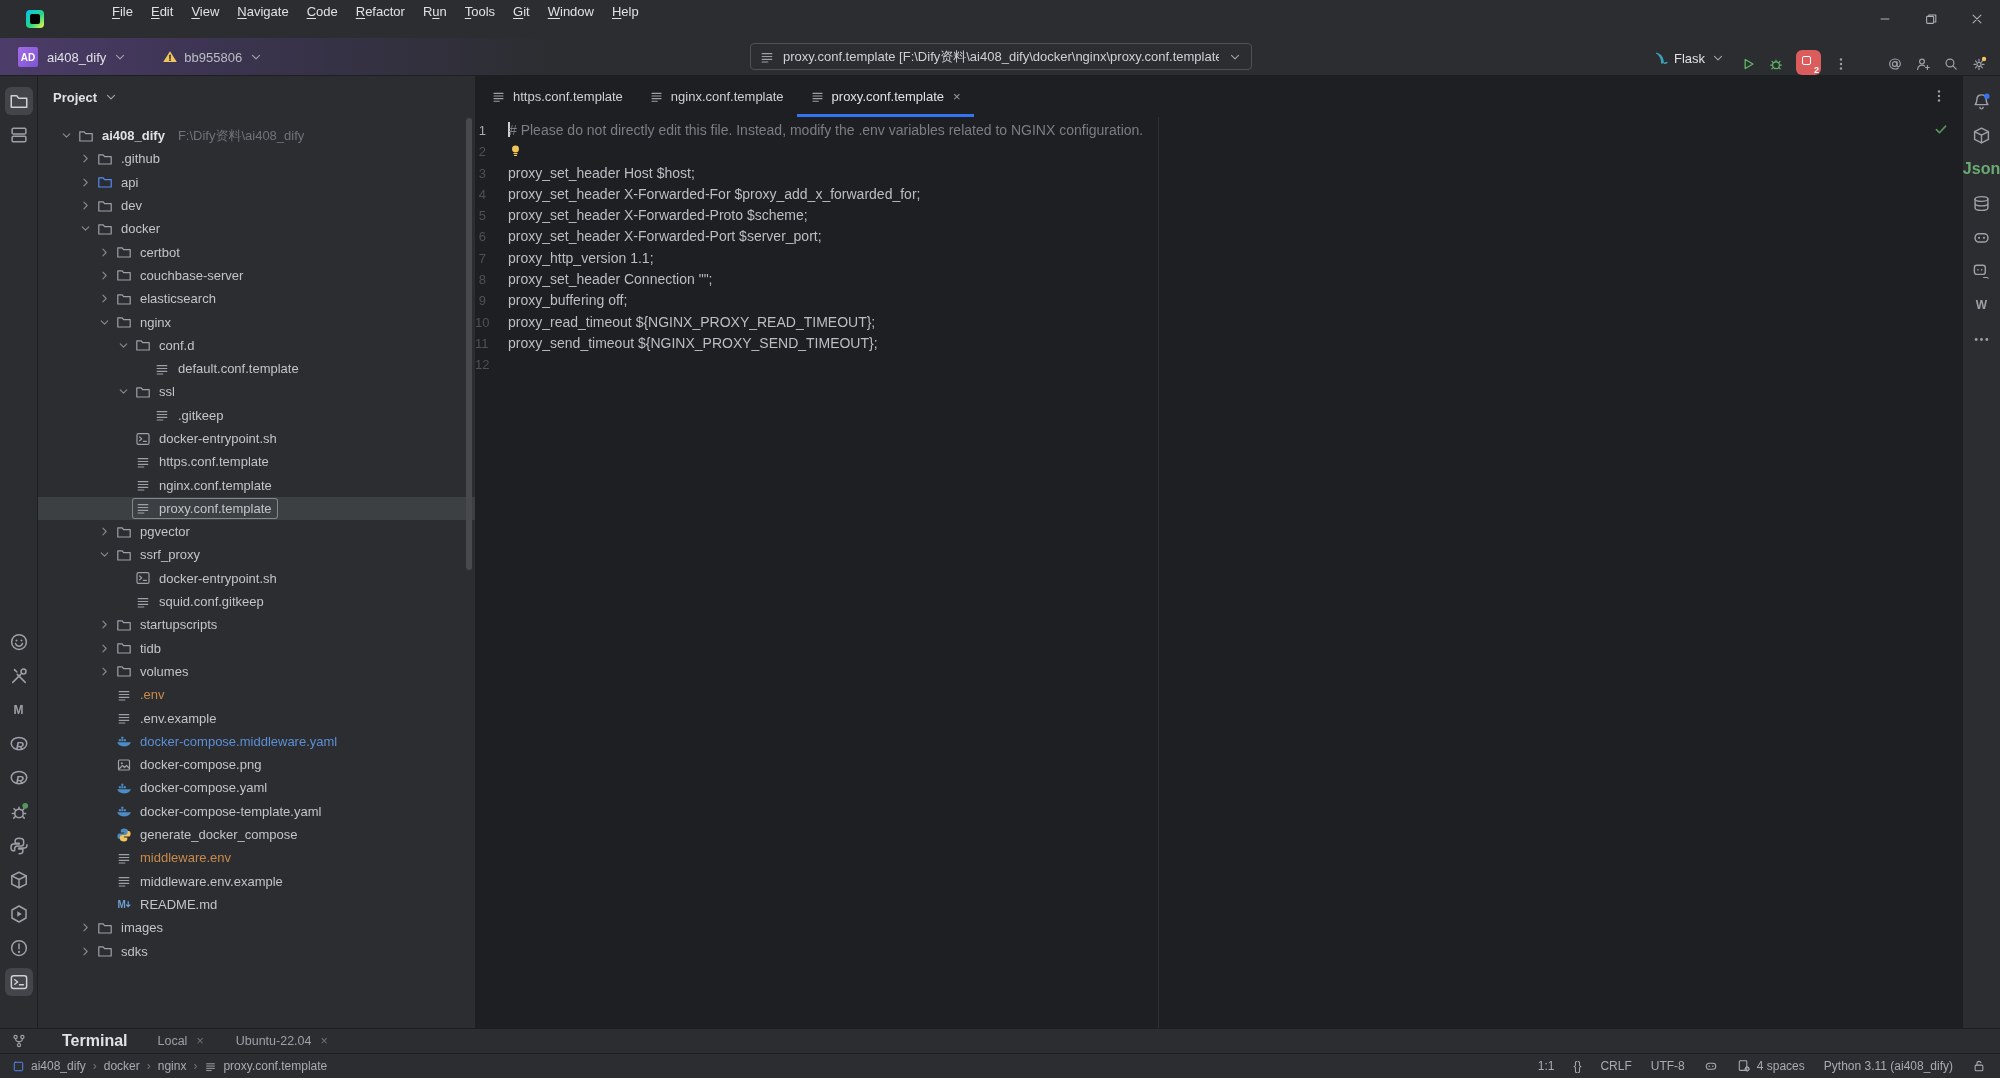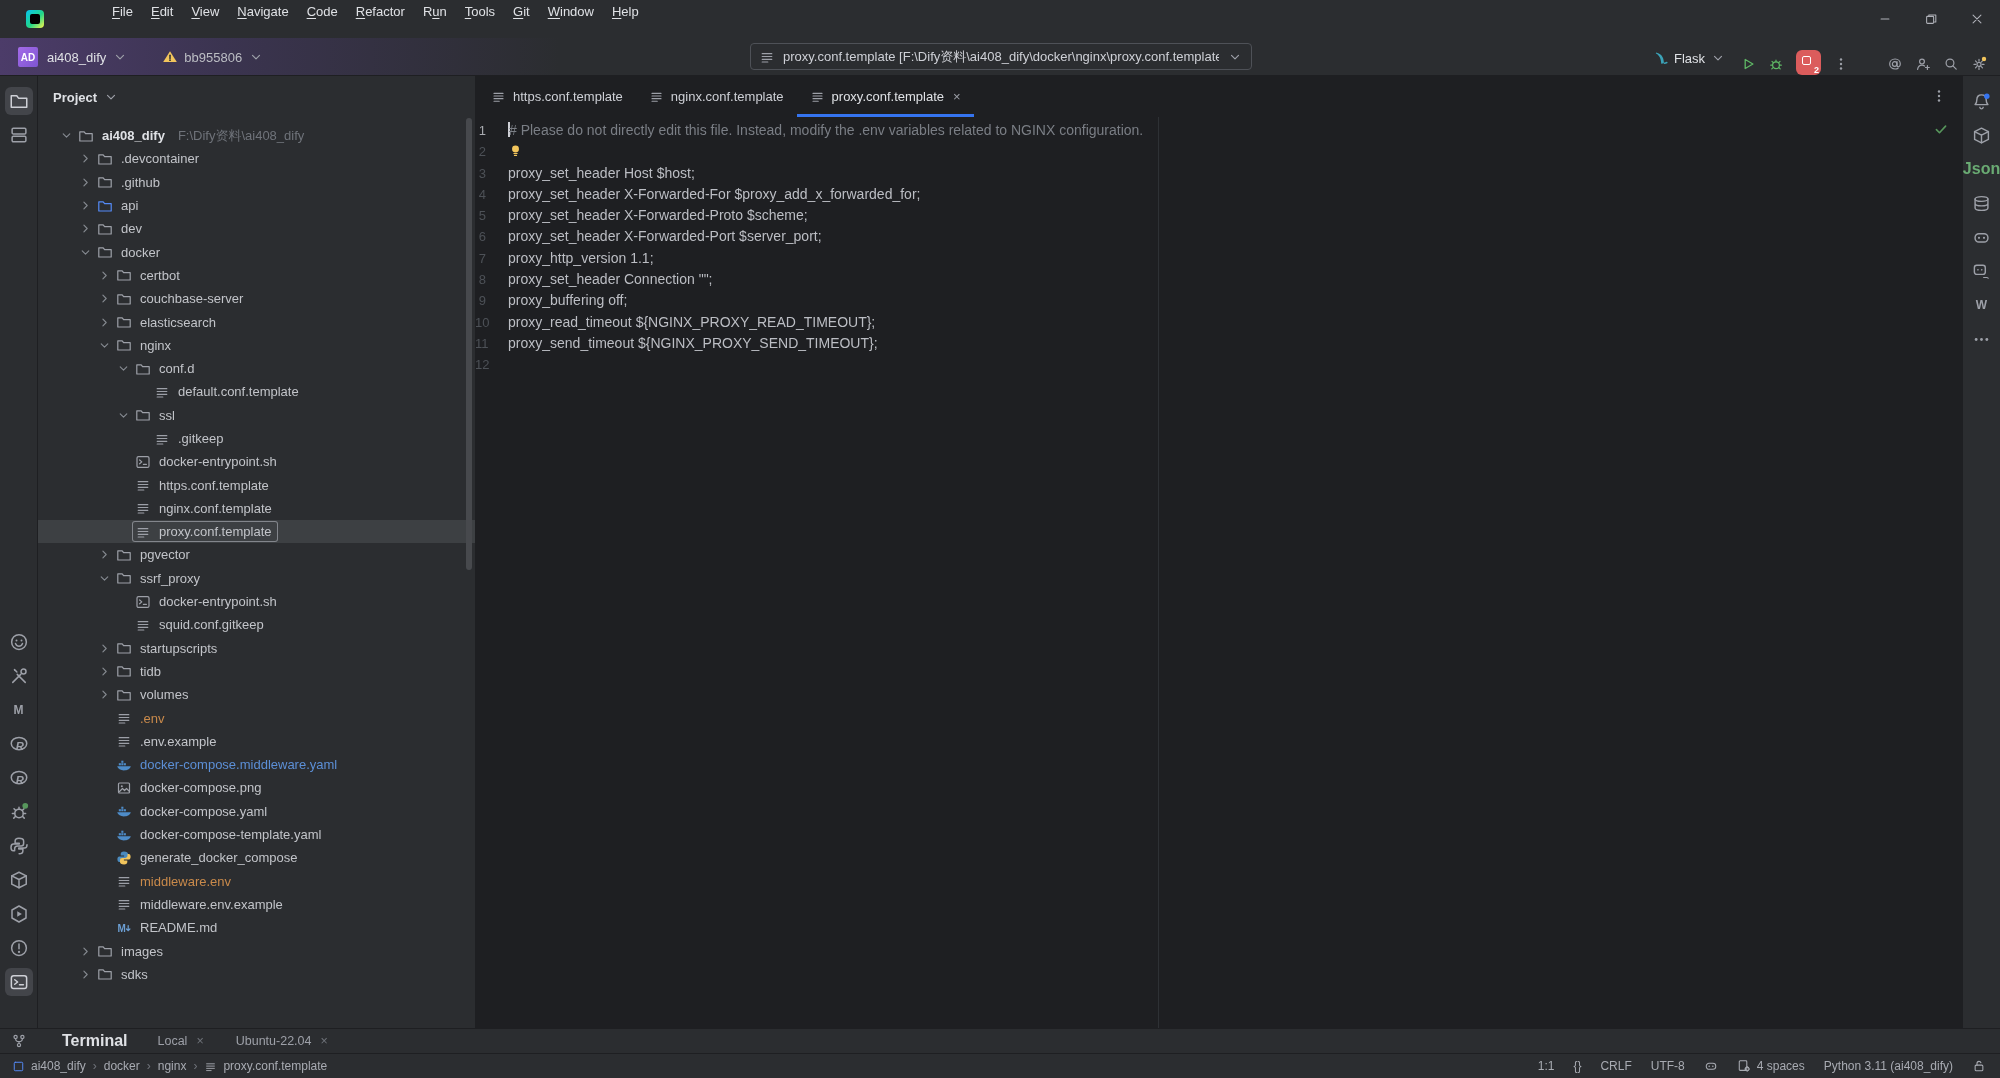--- a/index.html
+++ b/index.html
@@ -358,35 +358,20 @@
             <svg width="15" height="15" viewBox="0 0 16 16" fill="none" stroke="currentColor" stroke-width="1.2" stroke-linecap="round" stroke-linejoin="round">
               <path d="M6.3 4.5 9.8 8l-3.5 3.5"></path>
             </svg>
           </span>
           <span class="lblwrap">
             <span class="fic">
               <svg width="16" height="16" viewBox="0 0 16 16" fill="none" stroke="currentColor" stroke-width="1.2" stroke-linecap="round" stroke-linejoin="round">
                 <path d="M1.8 13V3.8h4.4l1.4 1.9h6.6V13z"></path>
               </svg>
             </span>
-            <span class="lbl" style="">.devcontainer</span>
-          </span>
-        </div>
-        <div class="trow" style="padding-left:38px">
-          <span class="tw">
-            <svg width="15" height="15" viewBox="0 0 16 16" fill="none" stroke="currentColor" stroke-width="1.2" stroke-linecap="round" stroke-linejoin="round">
-              <path d="M6.3 4.5 9.8 8l-3.5 3.5"></path>
-            </svg>
-          </span>
-          <span class="lblwrap">
-            <span class="fic">
-              <svg width="16" height="16" viewBox="0 0 16 16" fill="none" stroke="currentColor" stroke-width="1.2" stroke-linecap="round" stroke-linejoin="round">
-                <path d="M1.8 13V3.8h4.4l1.4 1.9h6.6V13z"></path>
-              </svg>
-            </span>
             <span class="lbl" style="">.github</span>
           </span>
         </div>
         <div class="trow" style="padding-left:38px">
           <span class="tw">
             <svg width="15" height="15" viewBox="0 0 16 16" fill="none" stroke="currentColor" stroke-width="1.2" stroke-linecap="round" stroke-linejoin="round">
               <path d="M6.3 4.5 9.8 8l-3.5 3.5"></path>
             </svg>
           </span>
           <span class="lblwrap">

